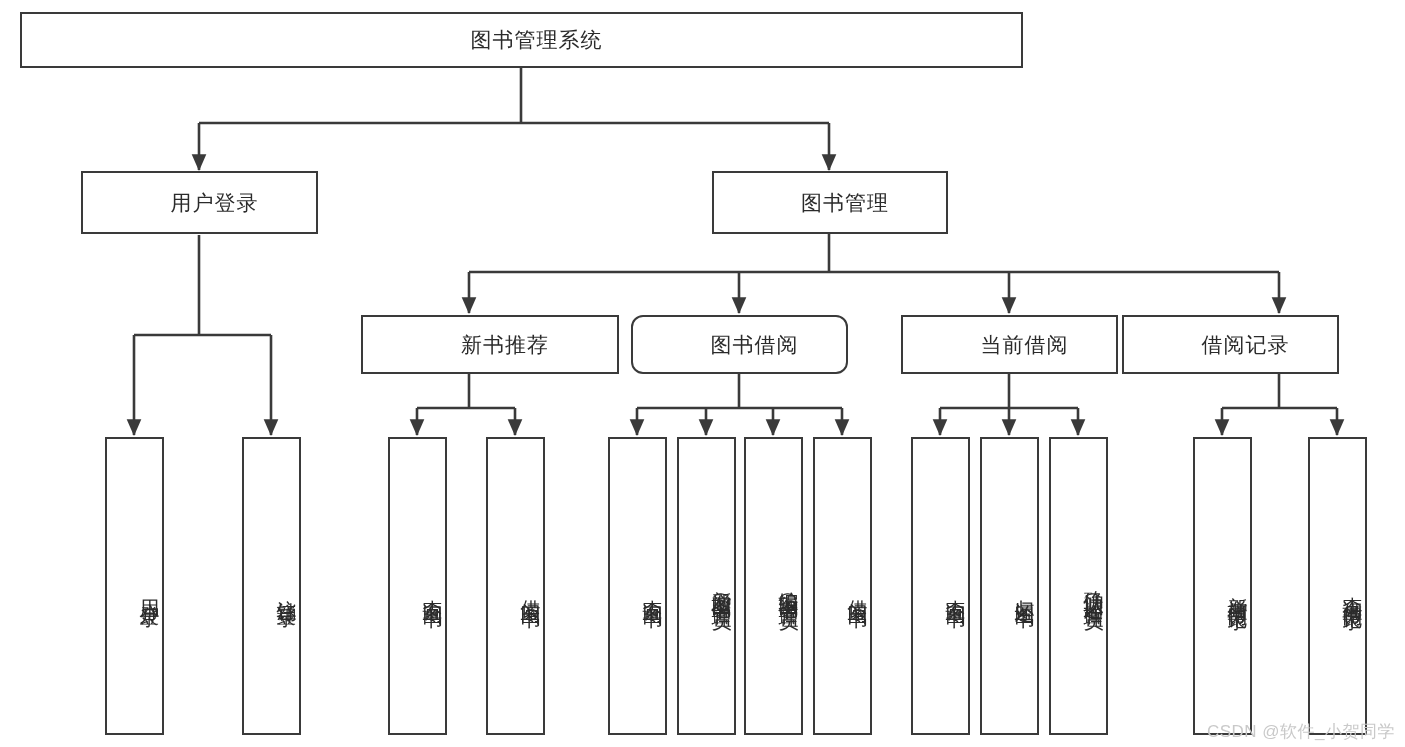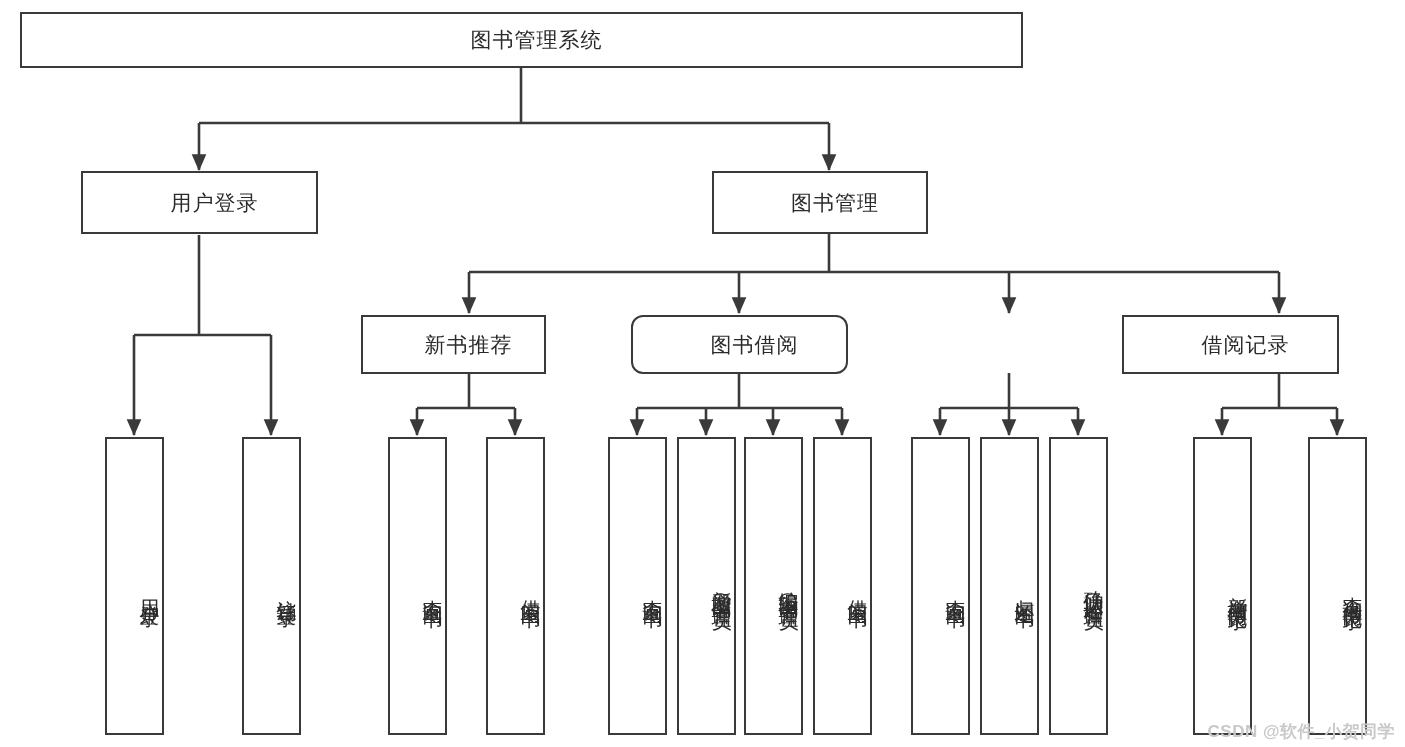--- a/index.html
+++ b/index.html
@@ -60,21 +60,20 @@
     display: block;
   }
   #watermark {
     position: absolute;
     right: 10px;
     bottom: 4px;
     font-size: 17px;
     color: #c9c9c9;
     letter-spacing: 0.5px;
     white-space: nowrap;
-    font-weight: bold;
   }
 </style>
 </head>
 <body>
 
 <div id="canvas">
 
   <svg id="edges" viewBox="0 0 1405 747" xmlns="http://www.w3.org/2000/svg">
     <defs>
       <marker id="arrow" viewBox="0 0 10 10" refX="9.4" refY="5" markerWidth="6.4" markerHeight="6.4" orient="auto-start-reverse" markerUnits="strokeWidth">
@@ -126,30 +125,33 @@
     </g>
   </svg>
 
   <div class="node horiz" style="left:20px; top:12px; width:1003px; height:56px;">
     <span class="label">图书管理系统</span>
   </div>
 
   <div class="node horiz" style="left:81px; top:171px; width:237px; height:63px;">
     <span class="label">用户登录</span>
   </div>
-  <div class="node horiz" style="left:712px; top:171px; width:216px; height:63px;">
+  <div class="node horiz" style="left:712px; top:171px; width:236px; height:63px;">
     <span class="label">图书管理</span>
   </div>
 
-  <div class="node horiz" style="left:361px; top:315px; width:185px; height:59px;">
+  <div class="node horiz" style="left:361px; top:315px; width:258px; height:59px;">
     <span class="label">新书推荐</span>
   </div>
   <div class="node horiz" style="left:631px; top:315px; width:217px; height:59px;border-radius:12px;">
     <span class="label">图书借阅</span>
   </div>
+  <div class="node horiz" style="left:901px; top:315px; width:217px; height:59px;">
+    <span class="label">当前借阅</span>
+  </div>
   <div class="node horiz" style="left:1122px; top:315px; width:217px; height:59px;">
     <span class="label">借阅记录</span>
   </div>
 
   <div class="node vert" style="left:105px; top:437px; width:59px; height:298px;">
     <span class="label">用户登录</span>
   </div>
   <div class="node vert" style="left:242px; top:437px; width:59px; height:298px;">
     <span class="label">注销登录</span>
   </div>

